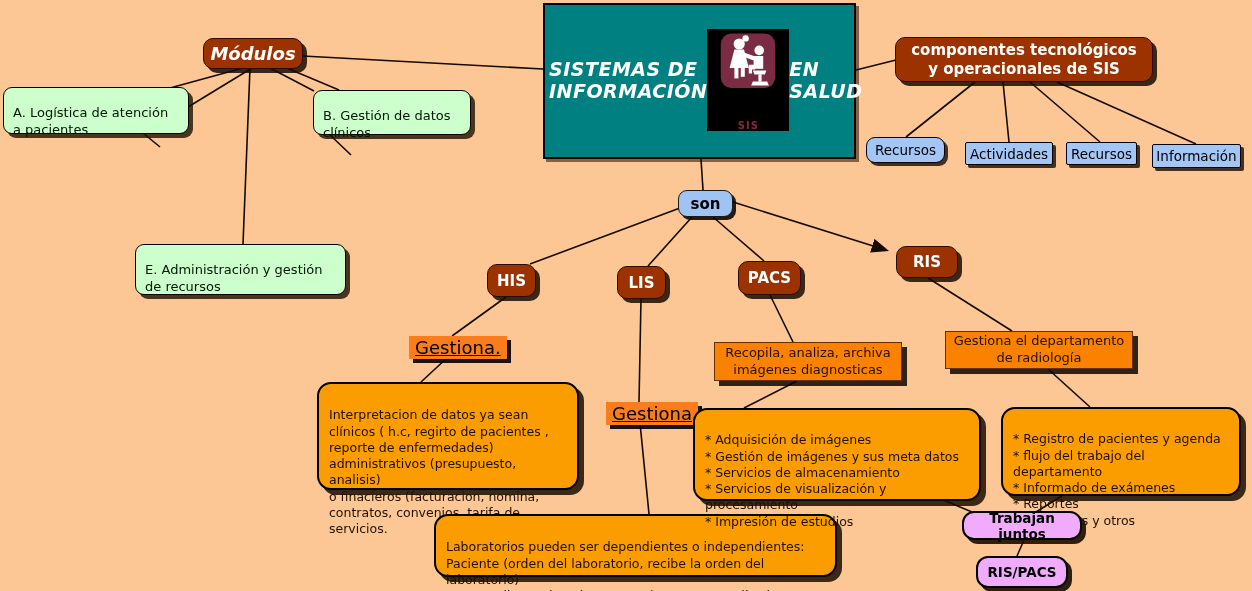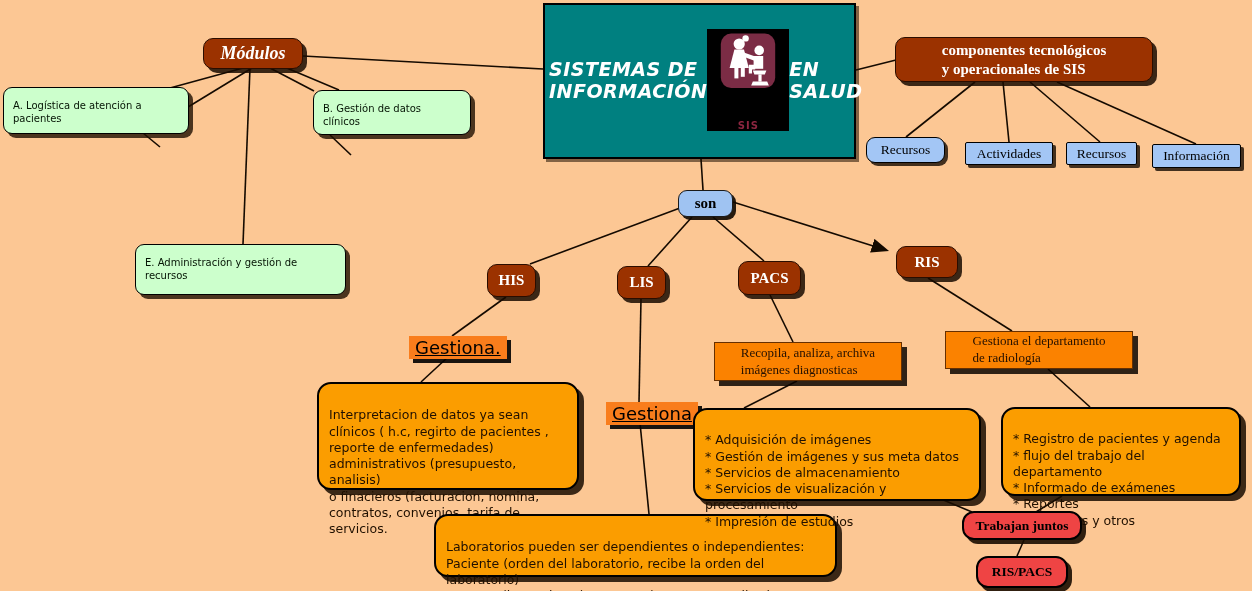--- a/index.html
+++ b/index.html
@@ -1,63 +1,63 @@
 <!DOCTYPE html>
 <html><head>
 <meta charset="utf-8">
 <style>
   html,body{margin:0;padding:0;}
   body{font-family:"DejaVu Sans","Liberation Sans",sans-serif;}
   #canvas{position:relative;width:1252px;height:591px;background:#fcc794;overflow:hidden;}
   #edges{position:absolute;left:0;top:0;pointer-events:none;}
   .node{position:absolute;box-sizing:border-box;}
   .preline{white-space:pre-line;}
-  .center{display:flex;align-items:center;justify-content:center;text-align:left;font-family:Liberation Serif, serif;}
+  .center{display:flex;align-items:center;justify-content:center;text-align:center;}
 
   
   .title-box{background:#008080;border:2px solid #000;color:#fff;
     box-shadow:3px 3px 0 rgba(30,15,0,.55);
     display:flex;flex-direction:row;align-items:center;justify-content:space-between;
     padding:5px 4px 8px 4px;}
   .title-line{font-size:19px;font-weight:bold;font-style:italic;letter-spacing:.5px;}
   .icon-frame{width:128px;height:102px;background:#000;display:flex;flex-direction:column;
     align-items:center;justify-content:flex-start;padding-top:3px;box-sizing:border-box;gap:25px;}
   .icon-sis-label{color:#8c2640;font-weight:bold;font-size:10px;letter-spacing:1px;margin-top:-1px;}
 
   
   .darkred{background:#9b3200;color:#fff;font-weight:bold;border:1px solid #2a0d00;
     border-radius:10px;box-shadow:4px 4px 0 rgba(25,10,0,.85);}
   .modulos{font-size:18px;font-style:italic;}
   .sysnode{font-size:15px;}
   .componentes{font-size:15px;line-height:1.25;}
 
   
   .green{background:#ccffcc;color:#041404;border:1.5px solid #000;border-radius:9px;
-    box-shadow:4px 4px 0 rgba(30,15,0,.8);font-size:10px;line-height:1.3;padding:11px 9px;}
+    box-shadow:4px 4px 0 rgba(30,15,0,.8);font-size:13px;line-height:1.3;padding:17px 9px;}
 
   
   .blue{background:#a3c6f5;color:#000;border:1.5px solid #000;font-size:13.5px;
     box-shadow:3px 3px 0 rgba(20,10,0,.8);padding:2px 8px;}
   .blue.rounded{border-radius:9px;}
   .blue.square{border-radius:2px;}
   .son{background:#9fc3f2;color:#000;font-weight:bold;font-size:15px;border:1px solid #1a1a1a;
     border-radius:9px;box-shadow:3px 3px 0 rgba(15,8,0,.9);}
 
   
   .olabel{background:#f97d1c;color:#000;font-size:18px;text-decoration:underline;
     padding:1px 6px;box-shadow:4px 4px 0 rgba(0,0,0,.9);}
   .olabel-big{background:#fb8200;color:#241000;font-size:13px;line-height:1.3;
     border:1px solid #662f00;box-shadow:5px 5px 0 rgba(10,5,0,.85);padding:2px 5px;}
 
   
   .obox{background:#fb9d00;color:#201000;border:2px solid #000;border-radius:14px;
     box-shadow:5px 5px 0 rgba(25,12,0,.85);font-size:12.5px;line-height:1.3;padding:7px 10px;}
 
   
-  .obright{background:#ef4444;color:#000;font-weight:bold;font-size:13.5px;border:2px solid #000;
+  .obright{background:#f0abfc;color:#000;font-weight:bold;font-size:13.5px;border:2px solid #000;
     border-radius:12px;box-shadow:4px 4px 0 rgba(25,12,0,.9);}
 </style>
 </head>
 <body>
 
 <div id="canvas">
 
   <svg id="edges" width="1252" height="591">
     <defs>
       <marker id="arrow" markerWidth="11" markerHeight="9" refX="9" refY="4.5" orient="auto">

